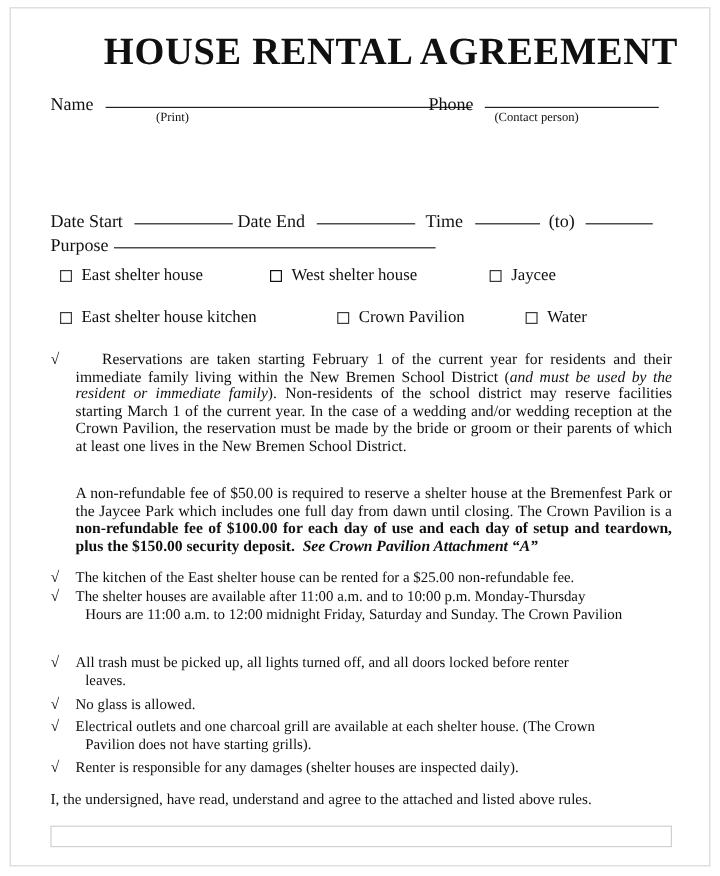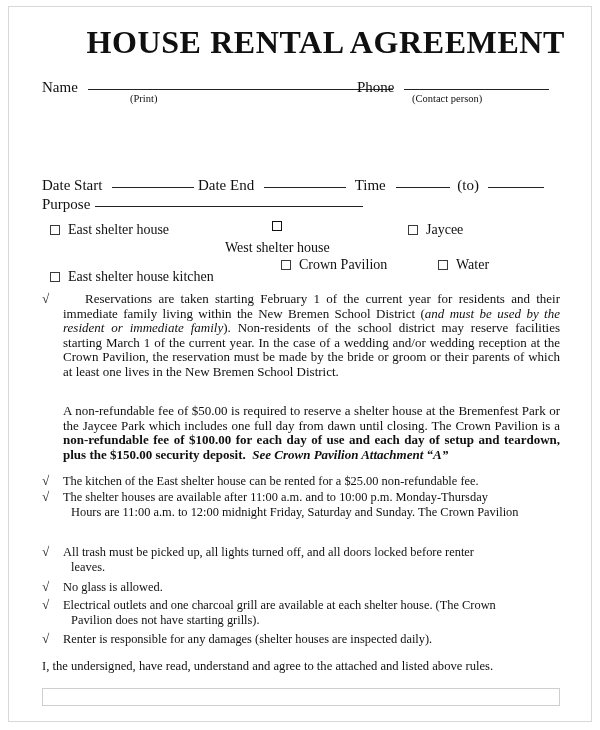--- a/index.html
+++ b/index.html
@@ -185,32 +185,32 @@
     <div class="frow" style="left:42px; top:194px;">
       <span class="flabel">Purpose</span>
       <span class="rule" style="width:268px; margin-left:1px;"></span>
     </div>
 
     <div class="cbrow" style="left:0; top:221px; width:600px; height:18px;">
       <div class="cbitem" style="left:50px; top:0;">
         <span class="cbox"></span>
         <span>East shelter house</span>
       </div>
-      <div class="cbitem" style="left:225px; top:0;flex-direction:column;">
+      <div class="cbitem" style="left:225px; top:0;">
         <span class="cbox strong"></span>
         <span>West shelter house</span>
       </div>
       <div class="cbitem" style="left:408px; top:0;">
         <span class="cbox"></span>
         <span>Jaycee</span>
       </div>
     </div>
 
     <div class="cbrow" style="left:0; top:256px; width:600px; height:18px;">
-      <div class="cbitem" style="left:50px; top:12px;">
+      <div class="cbitem" style="left:50px; top:0;">
         <span class="cbox"></span>
         <span>East shelter house kitchen</span>
       </div>
       <div class="cbitem" style="left:281px; top:0;">
         <span class="cbox"></span>
         <span>Crown Pavilion</span>
       </div>
       <div class="cbitem" style="left:438px; top:0;">
         <span class="cbox"></span>
         <span>Water</span>

